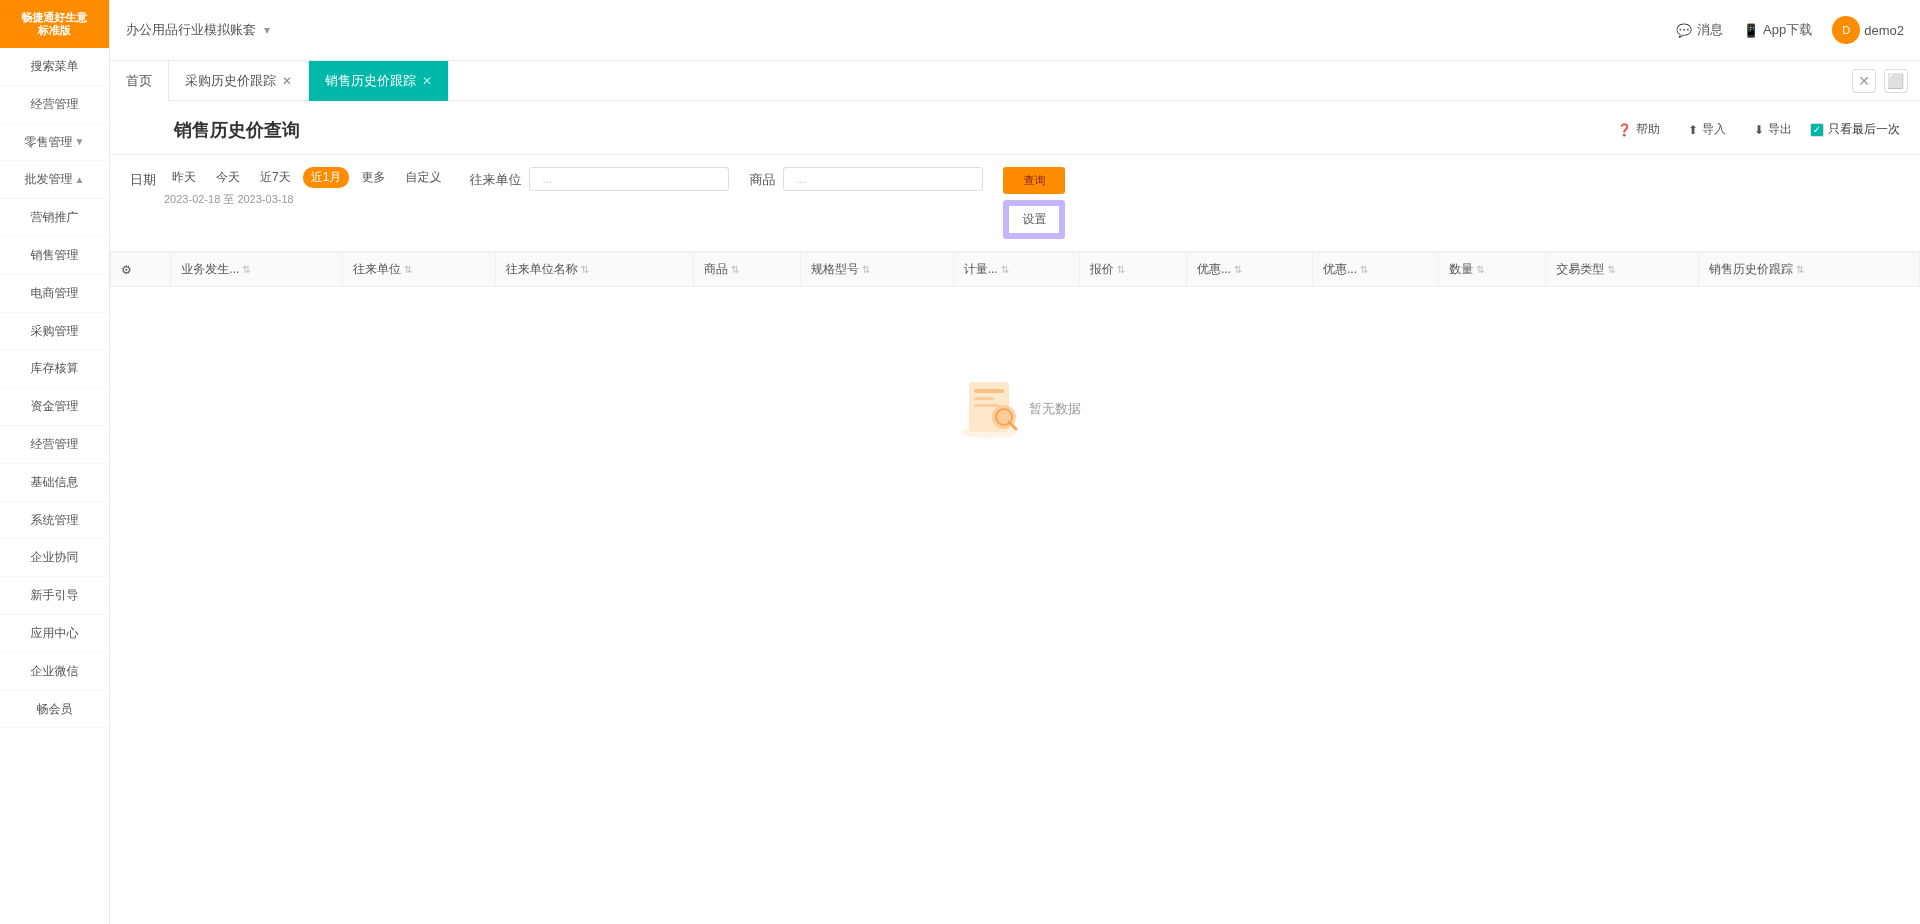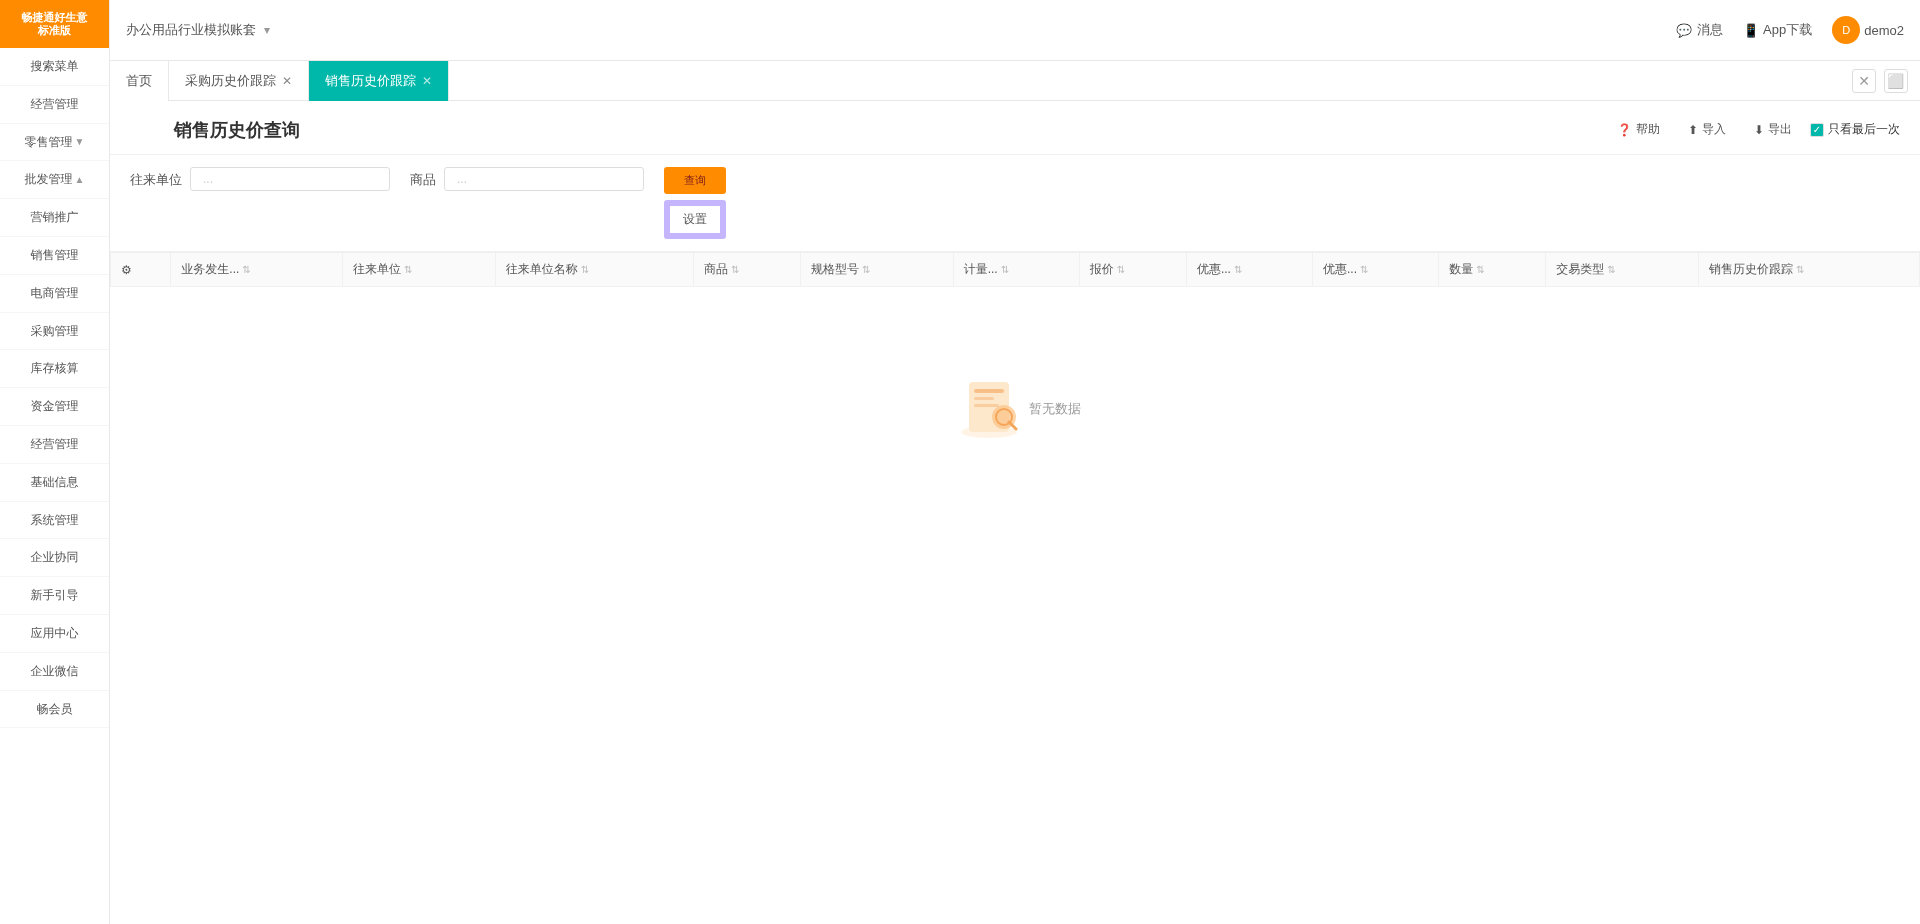--- a/index.html
+++ b/index.html
@@ -162,20 +162,34 @@
           </div>
           <div class="check-last">
             <div class="check-box"></div>
             <span>只看最后一次</span>
           </div>
         </div>
       </div>
     </div>
 
     <div class="filter-area">
+      <div class="filter-group">
+        <span class="filter-label">日期</span>
+        <div class="date-options">
+          <div class="date-buttons">
+            <span class="date-btn">昨天</span>
+            <span class="date-btn">今天</span>
+            <span class="date-btn">近7天</span>
+            <span class="date-btn active">近1月</span>
+            <span class="date-btn">更多</span>
+            <span class="date-btn">自定义</span>
+          </div>
+          <div class="date-range">2023-02-18 至 2023-03-18</div>
+        </div>
+      </div>
 
       <div class="filter-group">
         <span class="filter-label">往来单位</span>
         <div class="filter-input">
           <span></span>
           <span class="filter-input-dots">...</span>
         </div>
       </div>
 
       <div class="filter-group">

